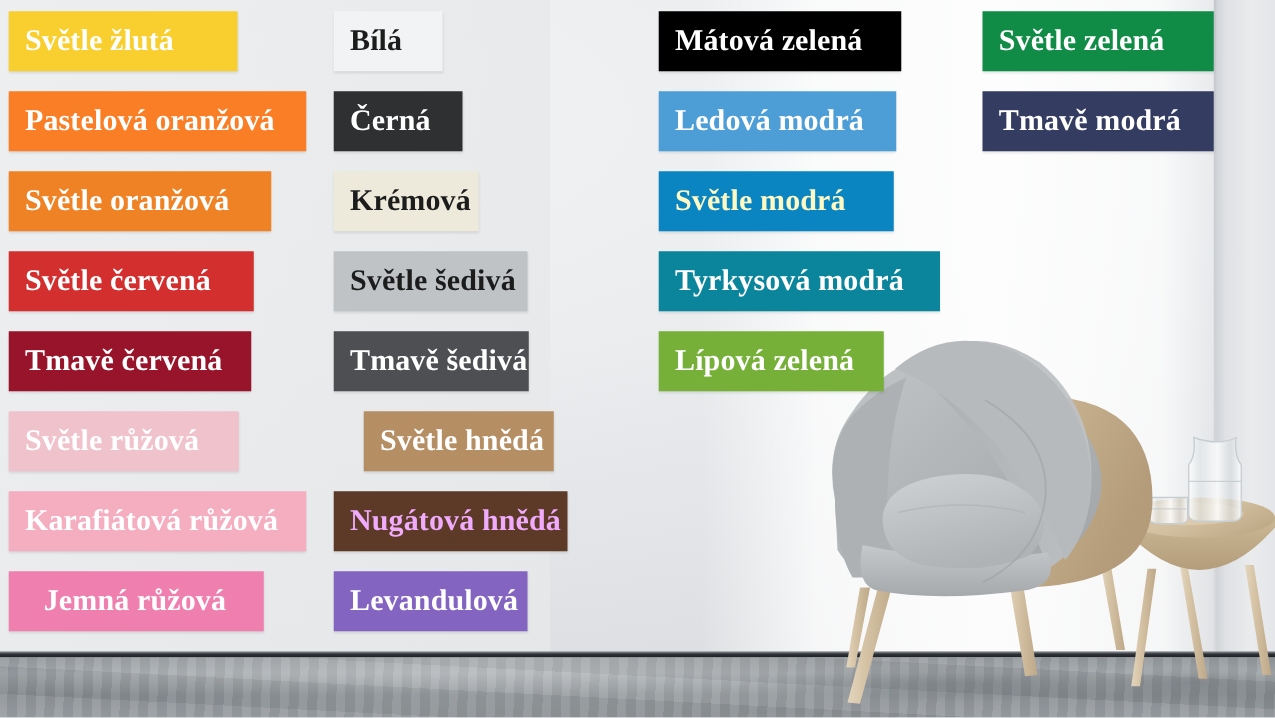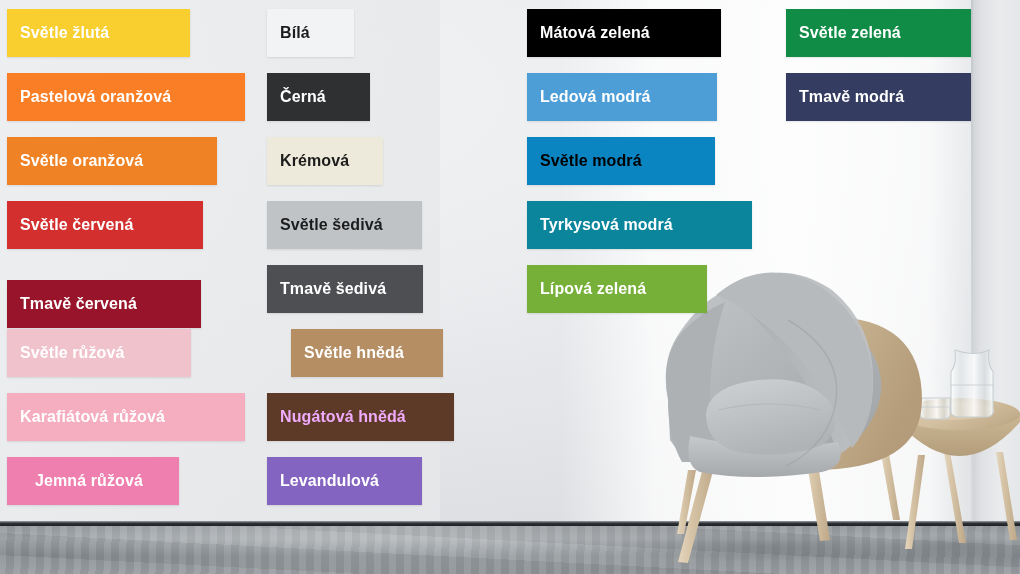--- a/index.html
+++ b/index.html
@@ -60,22 +60,22 @@
   .swatch{
     position:absolute;
     display:flex;align-items:center;
     padding:0 13px;
     height:48px;
     box-sizing:border-box;
     white-space:nowrap;
     box-shadow:0 1px 2px rgba(0,0,0,.10);
   }
   .swatch span{
-    font-family:Liberation Sans, sans-serif;
-    font-size:16px;
+    font-family:Liberation Serif, serif;
+    font-size:24px;
     font-weight:700;
     letter-spacing:.1px;
     line-height:1;
   }
 </style>
 </head>
 <body>
 
 <div class="scene">
 
@@ -205,30 +205,30 @@
       </div>
       <div class="swatch" style="left:7px;top:73px;width:238px;background:#f97e25;">
         <span style="color:#ffffff">Pastelová oranžová</span>
       </div>
       <div class="swatch" style="left:7px;top:137px;width:210px;background:#ef8224;">
         <span style="color:#ffffff">Světle oranžová</span>
       </div>
       <div class="swatch" style="left:7px;top:201px;width:196px;background:#d32f2f;">
         <span style="color:#ffffff">Světle červená</span>
       </div>
-      <div class="swatch" style="left:7px;top:280px;width:194px;background:#97142a;">
+      <div class="swatch" style="left:7px;top:265px;width:194px;background:#97142a;">
         <span style="color:#ffffff">Tmavě červená</span>
       </div>
       <div class="swatch" style="left:7px;top:329px;width:184px;background:#f0c3cc;">
         <span style="color:#ffffff">Světle růžová</span>
       </div>
       <div class="swatch" style="left:7px;top:393px;width:238px;background:#f5adc0;">
         <span style="color:#ffffff">Karafiátová růžová</span>
       </div>
-      <div class="swatch" style="left:7px;top:457px;width:172px;background:#ef7fae;padding-left:28px;">
+      <div class="swatch" style="left:7px;top:457px;width:204px;background:#ef7fae;padding-left:28px;">
         <span style="color:#ffffff">Jemná růžová</span>
       </div>
     </div>
 
     <div class="col">
       <div class="swatch" style="left:267px;top:9px;width:87px;background:#f1f3f4;">
         <span style="color:#1c1c1c">Bílá</span>
       </div>
       <div class="swatch" style="left:267px;top:73px;width:103px;background:#2f3032;">
         <span style="color:#ffffff">Černá</span>
@@ -254,21 +254,21 @@
     </div>
 
     <div class="col">
       <div class="swatch" style="left:527px;top:9px;width:194px;background:#000000;">
         <span style="color:#ffffff">Mátová zelená</span>
       </div>
       <div class="swatch" style="left:527px;top:73px;width:190px;background:#4d9ed6;">
         <span style="color:#ffffff">Ledová modrá</span>
       </div>
       <div class="swatch" style="left:527px;top:137px;width:188px;background:#0a85c2;">
-        <span style="color:#000000">Světle modrá</span>
+        <span style="color:#fef9c3">Světle modrá</span>
       </div>
       <div class="swatch" style="left:527px;top:201px;width:225px;background:#0b859b;">
         <span style="color:#ffffff">Tyrkysová modrá</span>
       </div>
       <div class="swatch" style="left:527px;top:265px;width:180px;background:#76b038;">
         <span style="color:#ffffff">Lípová zelená</span>
       </div>
     </div>
 
     <div class="col">

